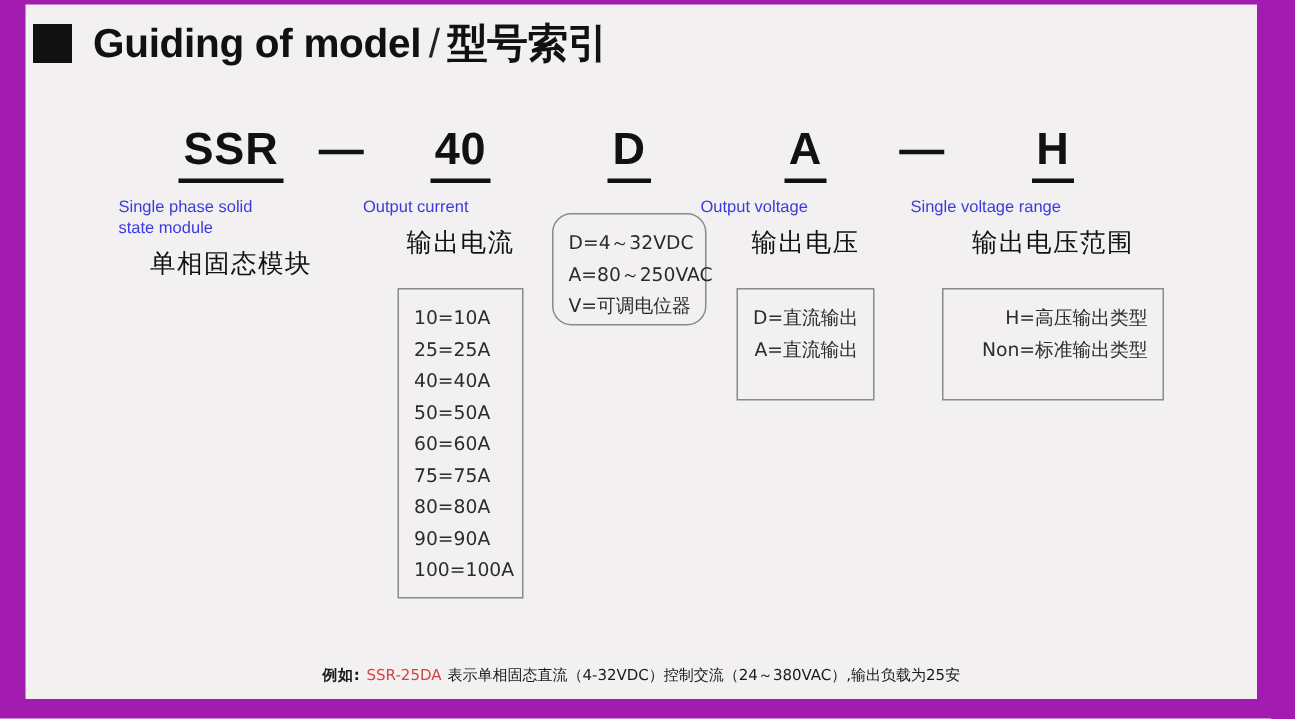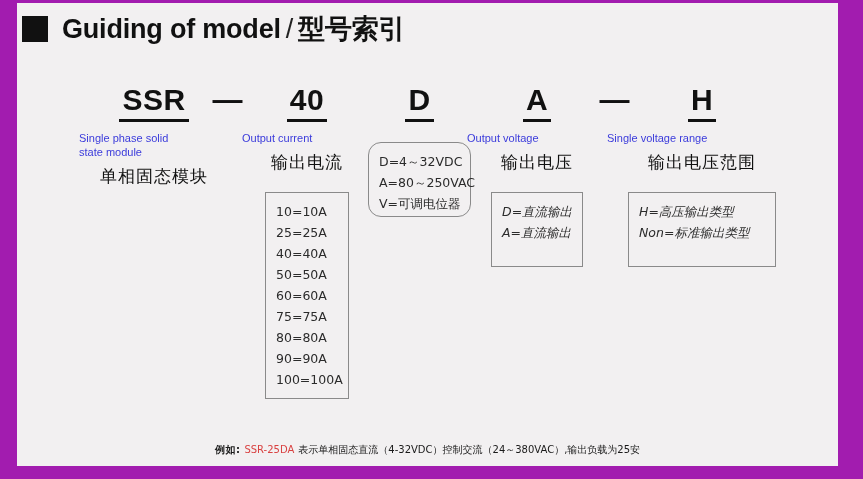--- a/index.html
+++ b/index.html
@@ -117,21 +117,21 @@
     padding: 8px 10px 8px 10px;
     font-size: 12.5px;
     color: #2b2b2b;
     line-height: 21px;
     text-align: left;
   }
   .optbox .opt {
     white-space: nowrap;
     font-family: "DejaVu Sans", sans-serif;
   }
-  .optbox.center .opt { text-align: left; font-style: italic; }
+  .optbox.center .opt { text-align: right; }
 
   
   #footer {
     position: absolute;
     left: 0;
     top: 440px;
     width: 821px;
     text-align: center;
     font-size: 10px;
     color: #1a1a1a;

